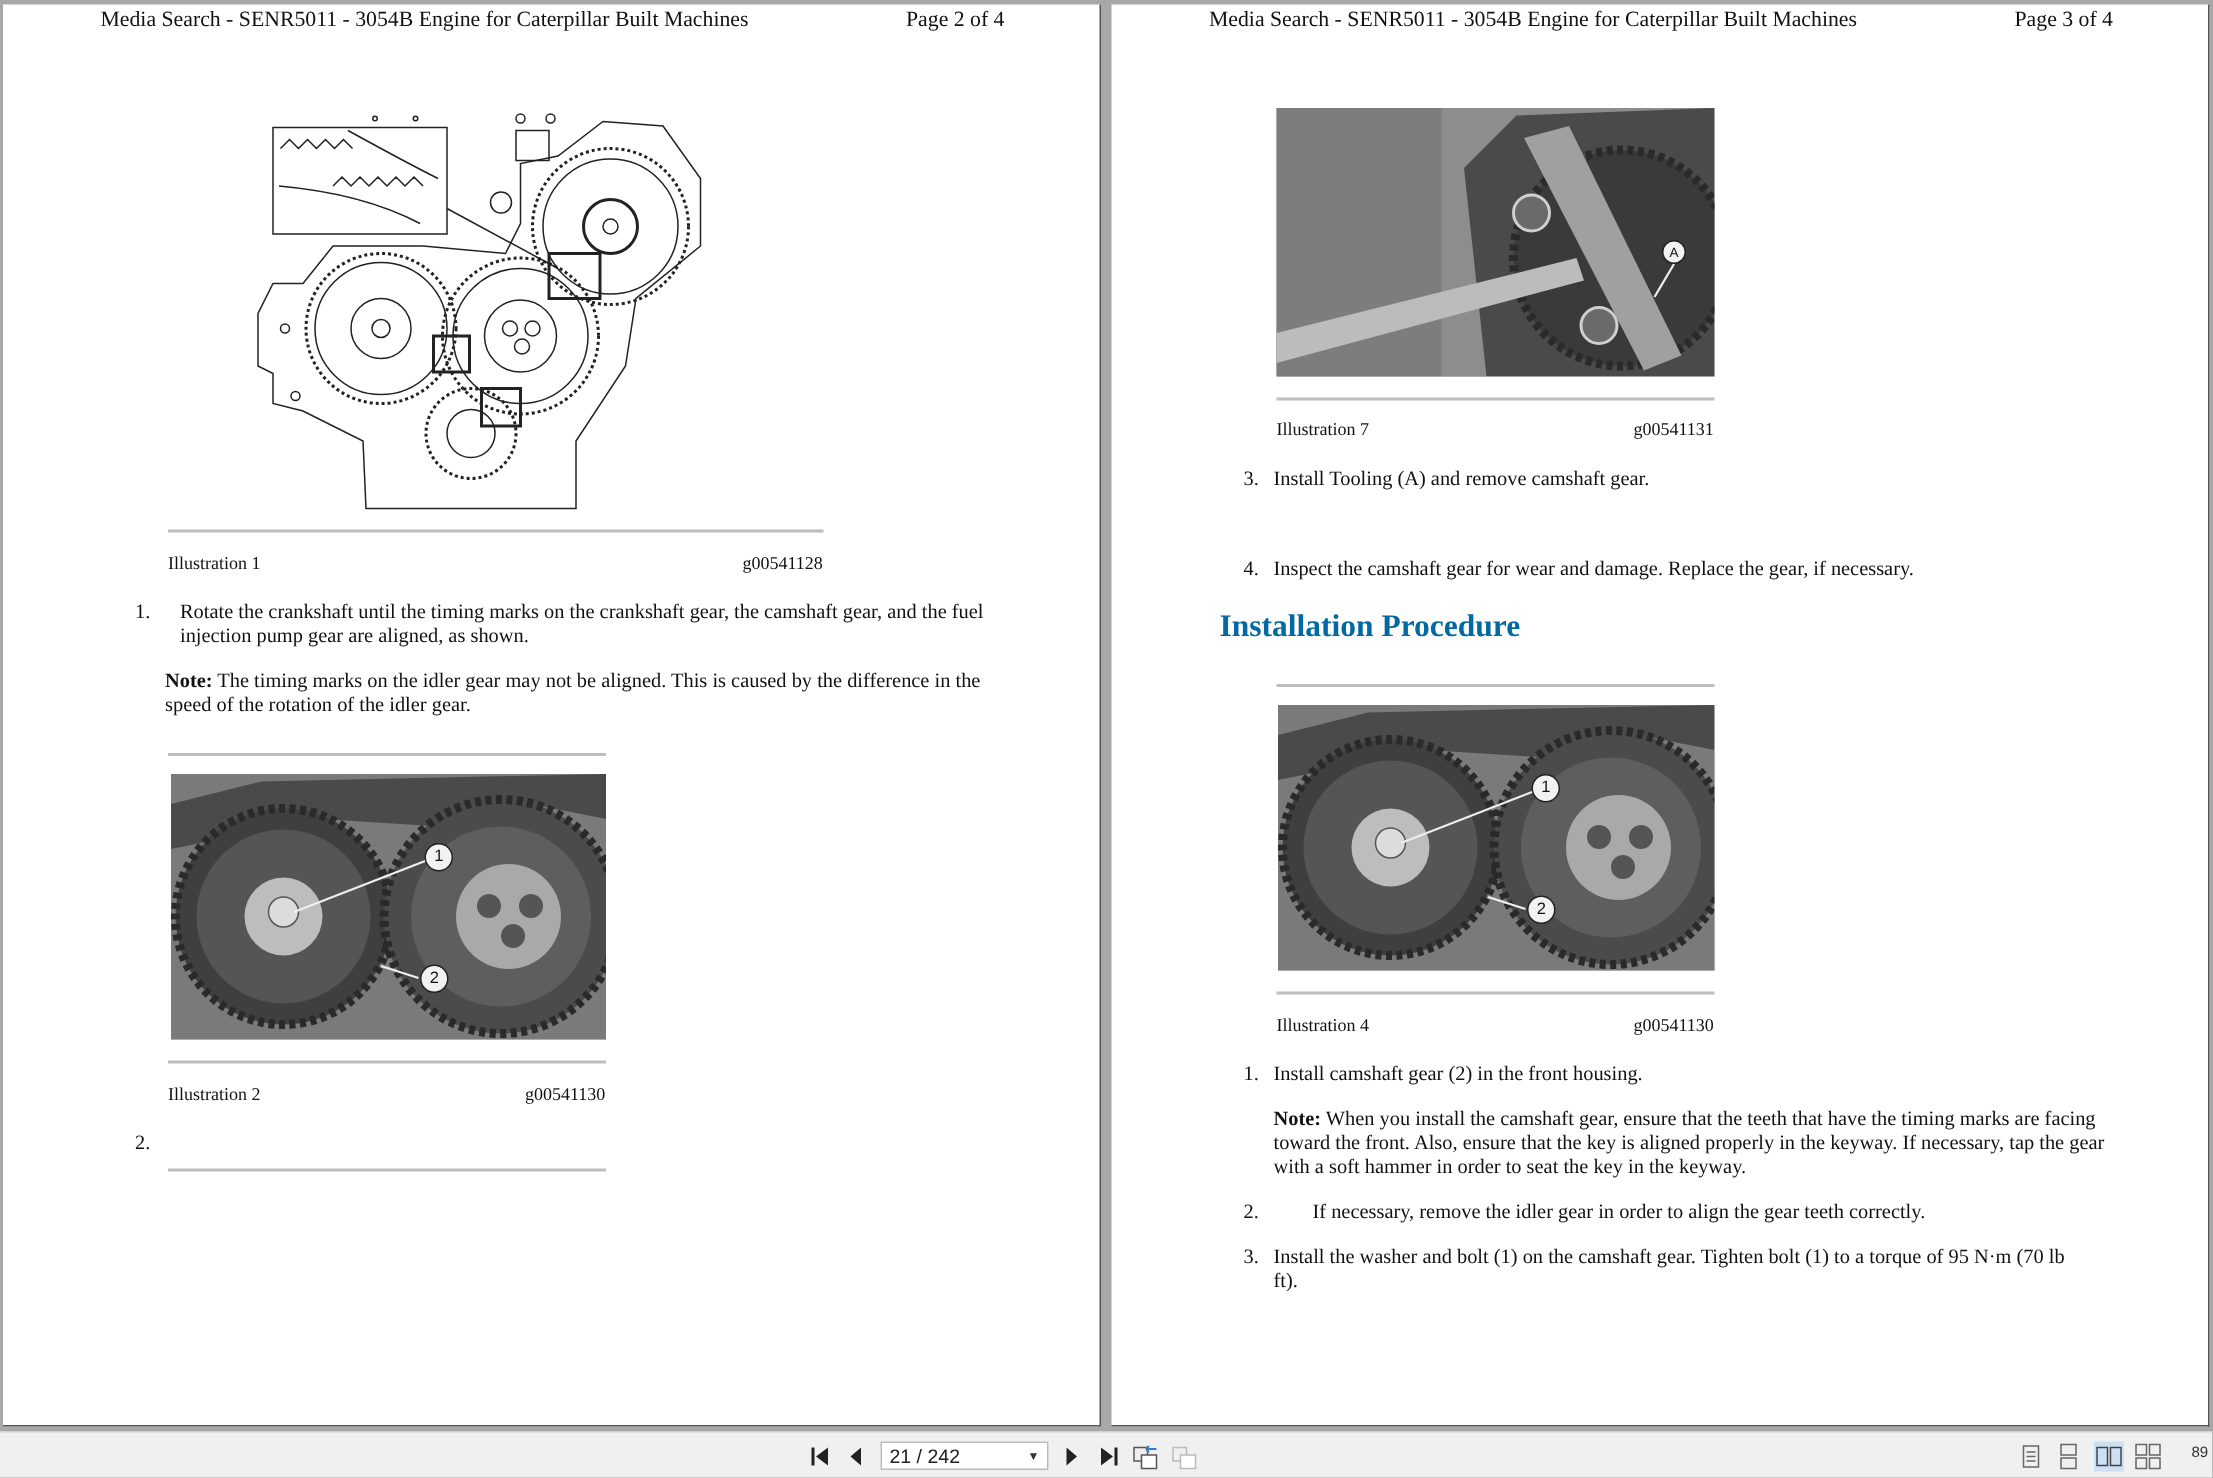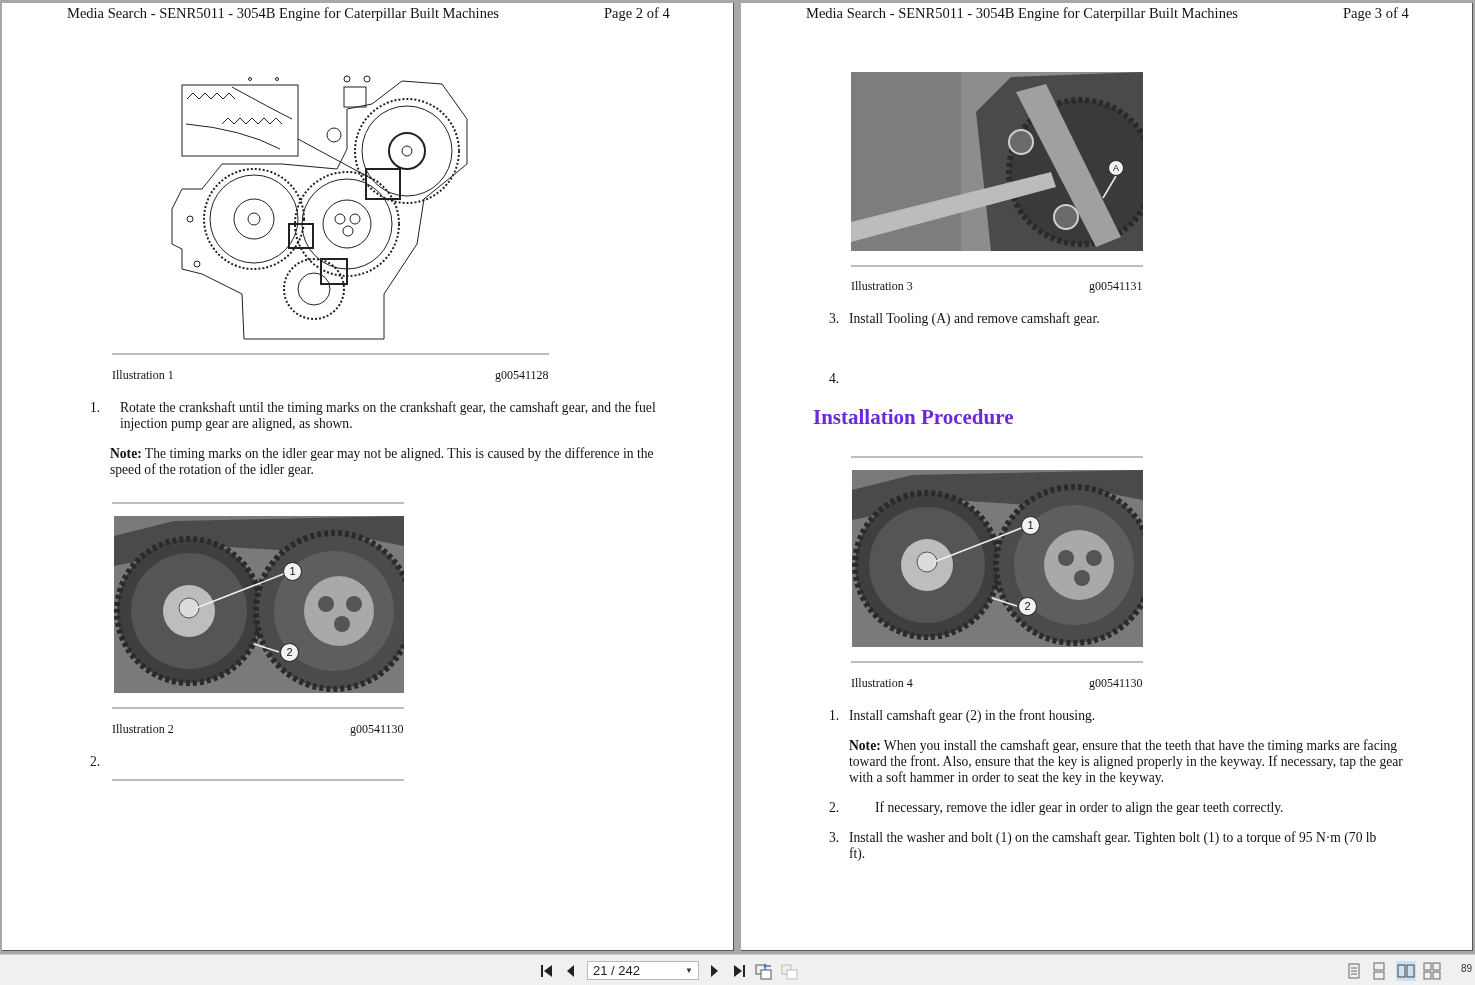--- a/index.html
+++ b/index.html
@@ -16,21 +16,21 @@
   }
   #page-left { left:2px; width:731px; }
   #page-right { left:741px; width:731px; }
   .hdr-title { position:absolute; top:2px; font-size:14.5px; white-space:nowrap; }
   .hdr-page { position:absolute; top:2px; font-size:14.5px; white-space:nowrap; }
   .rule { position:absolute; height:2px; background:#bdbdbd; }
   .caption { position:absolute; font-size:12px; white-space:nowrap; }
   .para { position:absolute; font-size:13.6px; line-height:16px; }
   .num { position:absolute; font-size:13.6px; line-height:16px; }
   .note-label { font-weight:bold; }
-  .heading { position:absolute; font-size:21px; font-weight:bold; color:#6d28d9; white-space:nowrap; }
+  .heading { position:absolute; font-size:21px; font-weight:bold; color:#0369a1; white-space:nowrap; }
   .illus { position:absolute; overflow:hidden; }
   .photo { background:#6a6a6a; }
   .callout {
     position:absolute; width:17px; height:17px; border-radius:50%;
     background:#f2f2f2; border:1px solid #222; font-family:"Liberation Sans", sans-serif;
     font-size:11px; line-height:17px; text-align:center; color:#111;
   }
   
   #toolbar {
     position:absolute; left:0; top:954px; width:1475px; height:31px;
@@ -154,26 +154,27 @@
       <circle cx="230" cy="100" r="72" fill="#3a3a3a" stroke="#2a2a2a" stroke-width="6" stroke-dasharray="4 3"></circle>
       <path d="M165 20 L195 12 L270 165 L245 175 Z" fill="#a0a0a0"></path>
       <circle cx="170" cy="70" r="12" fill="#6a6a6a" stroke="#cfcfcf" stroke-width="2"></circle>
       <circle cx="215" cy="145" r="12" fill="#6a6a6a" stroke="#cfcfcf" stroke-width="2"></circle>
       <path d="M0 150 L200 100 L205 115 L0 170 Z" fill="#bcbcbc"></path>
       <line x1="252" y1="126" x2="265" y2="104" stroke="#eee" stroke-width="1.5"></line>
     </svg>
     <div class="callout" style="left:257px; top:88px; width:14px; height:14px; line-height:14px; font-size:9px;">A</div>
   </div>
   <div class="rule" style="left:110px; top:262px; width:292px;"></div>
-  <div class="caption" style="left:110px; top:276px;">Illustration 3</div>
+  <div class="caption" style="left:110px; top:276px;">Illustration 7</div>
   <div class="caption" style="left:348px; top:276px;">g00541131</div>
 
   <div class="num" style="left:88px; top:308px;">3.</div>
   <div class="para" style="left:108px; top:308px; width:552px;">Install Tooling (A) and remove camshaft gear.</div>
   <div class="num" style="left:88px; top:368px;">4.</div>
+  <div class="para" style="left:108px; top:368px; width:560px;">Inspect the camshaft gear for wear and damage. Replace the gear, if necessary.</div>
 
   <div class="heading" style="left:72px; top:402px;">Installation Procedure</div>
 
   <div class="rule" style="left:110px; top:453px; width:292px;"></div>
 
   <div class="illus photo" style="left:111px; top:467px; width:291px; height:177px;">
     <svg width="291" height="177" viewBox="0 0 291 177">
       <rect width="291" height="177" fill="#7a7a7a"></rect>
       <path d="M0 20 L60 5 L291 0 L291 30 L240 20 L180 35 L100 30 L0 50 Z" fill="#4a4a4a"></path>
       <circle cx="75" cy="95" r="72" fill="#3f3f3f" stroke="#2a2a2a" stroke-width="6" stroke-dasharray="4 3"></circle>

